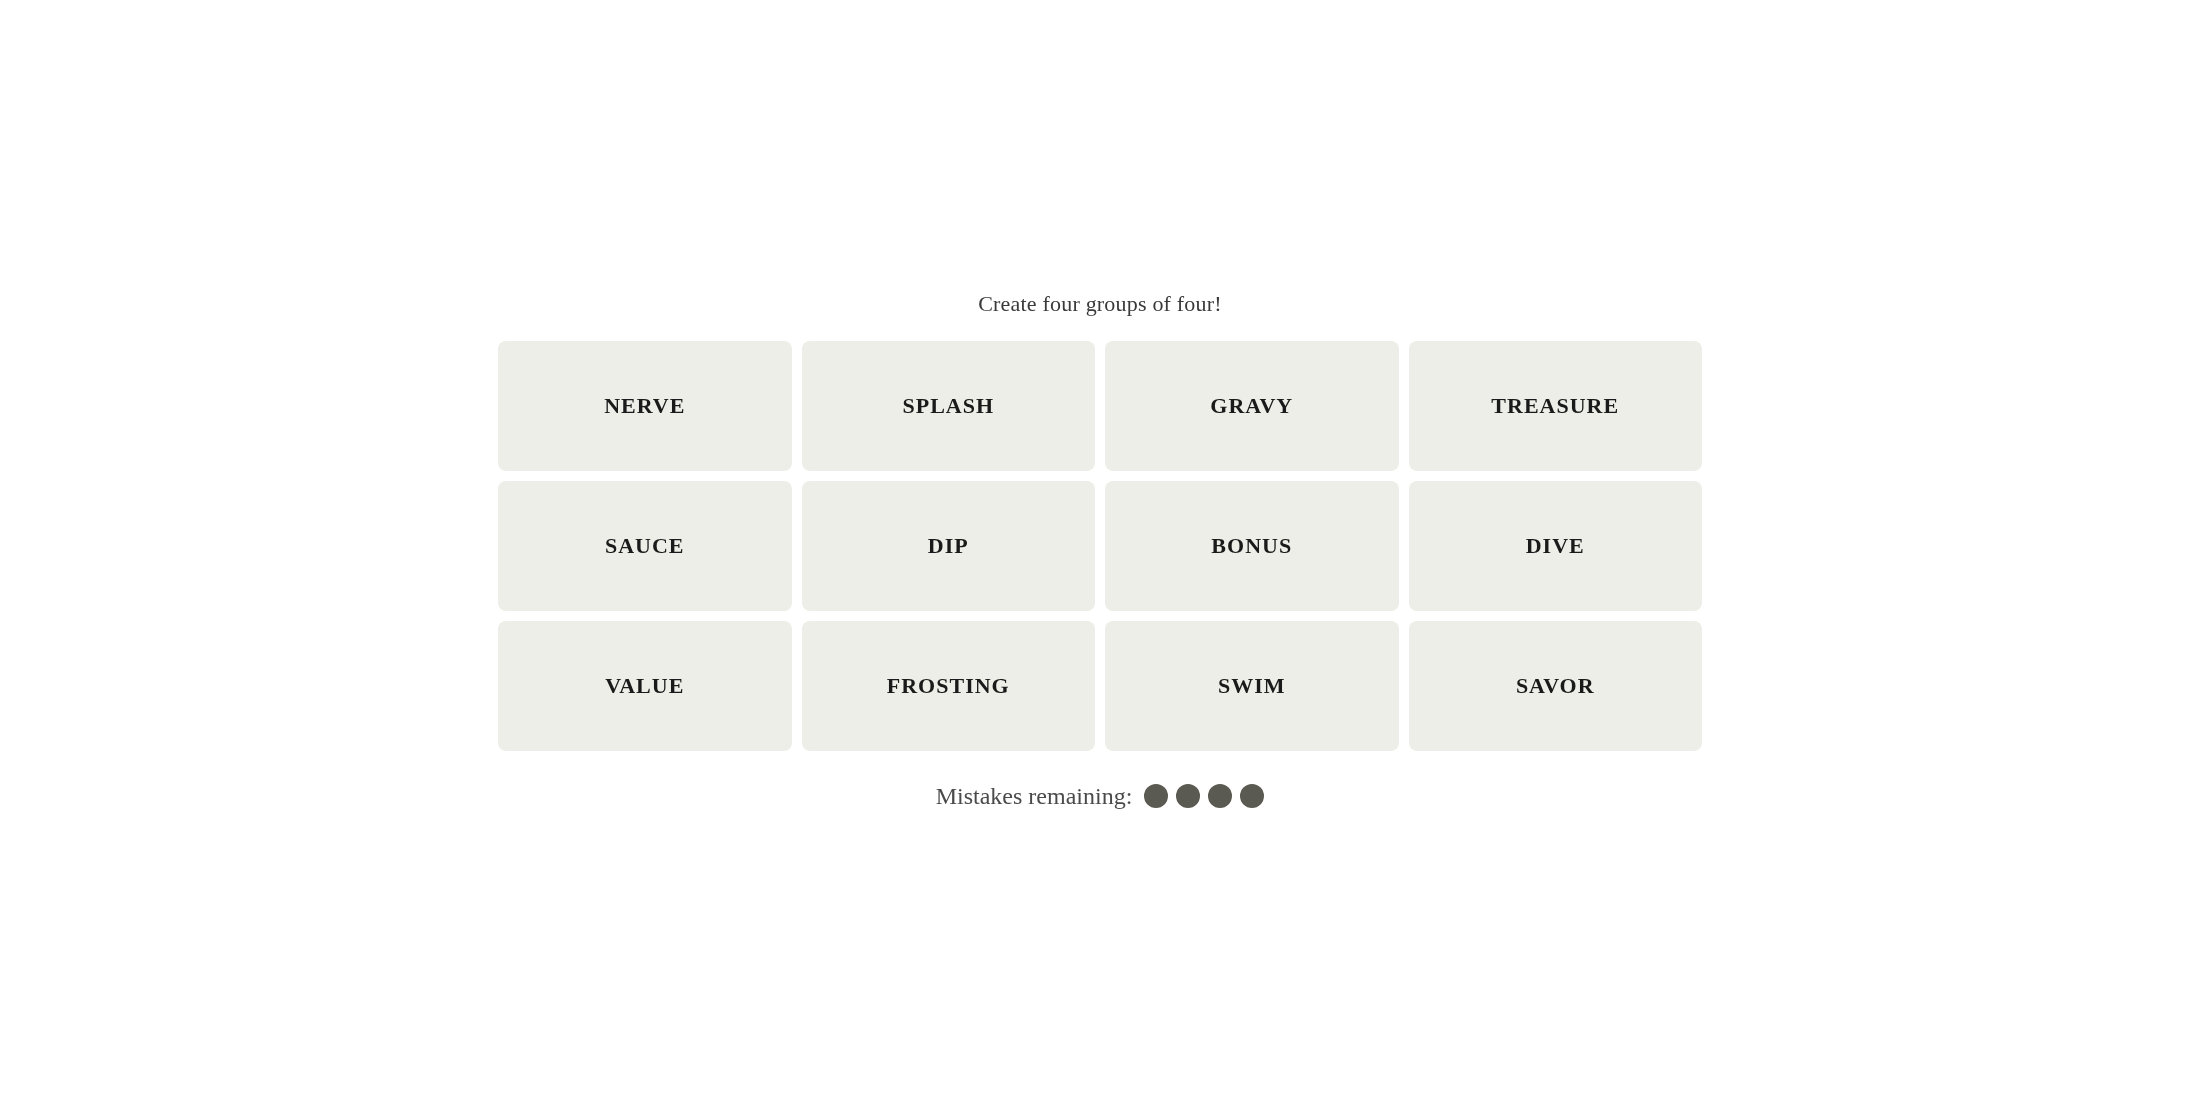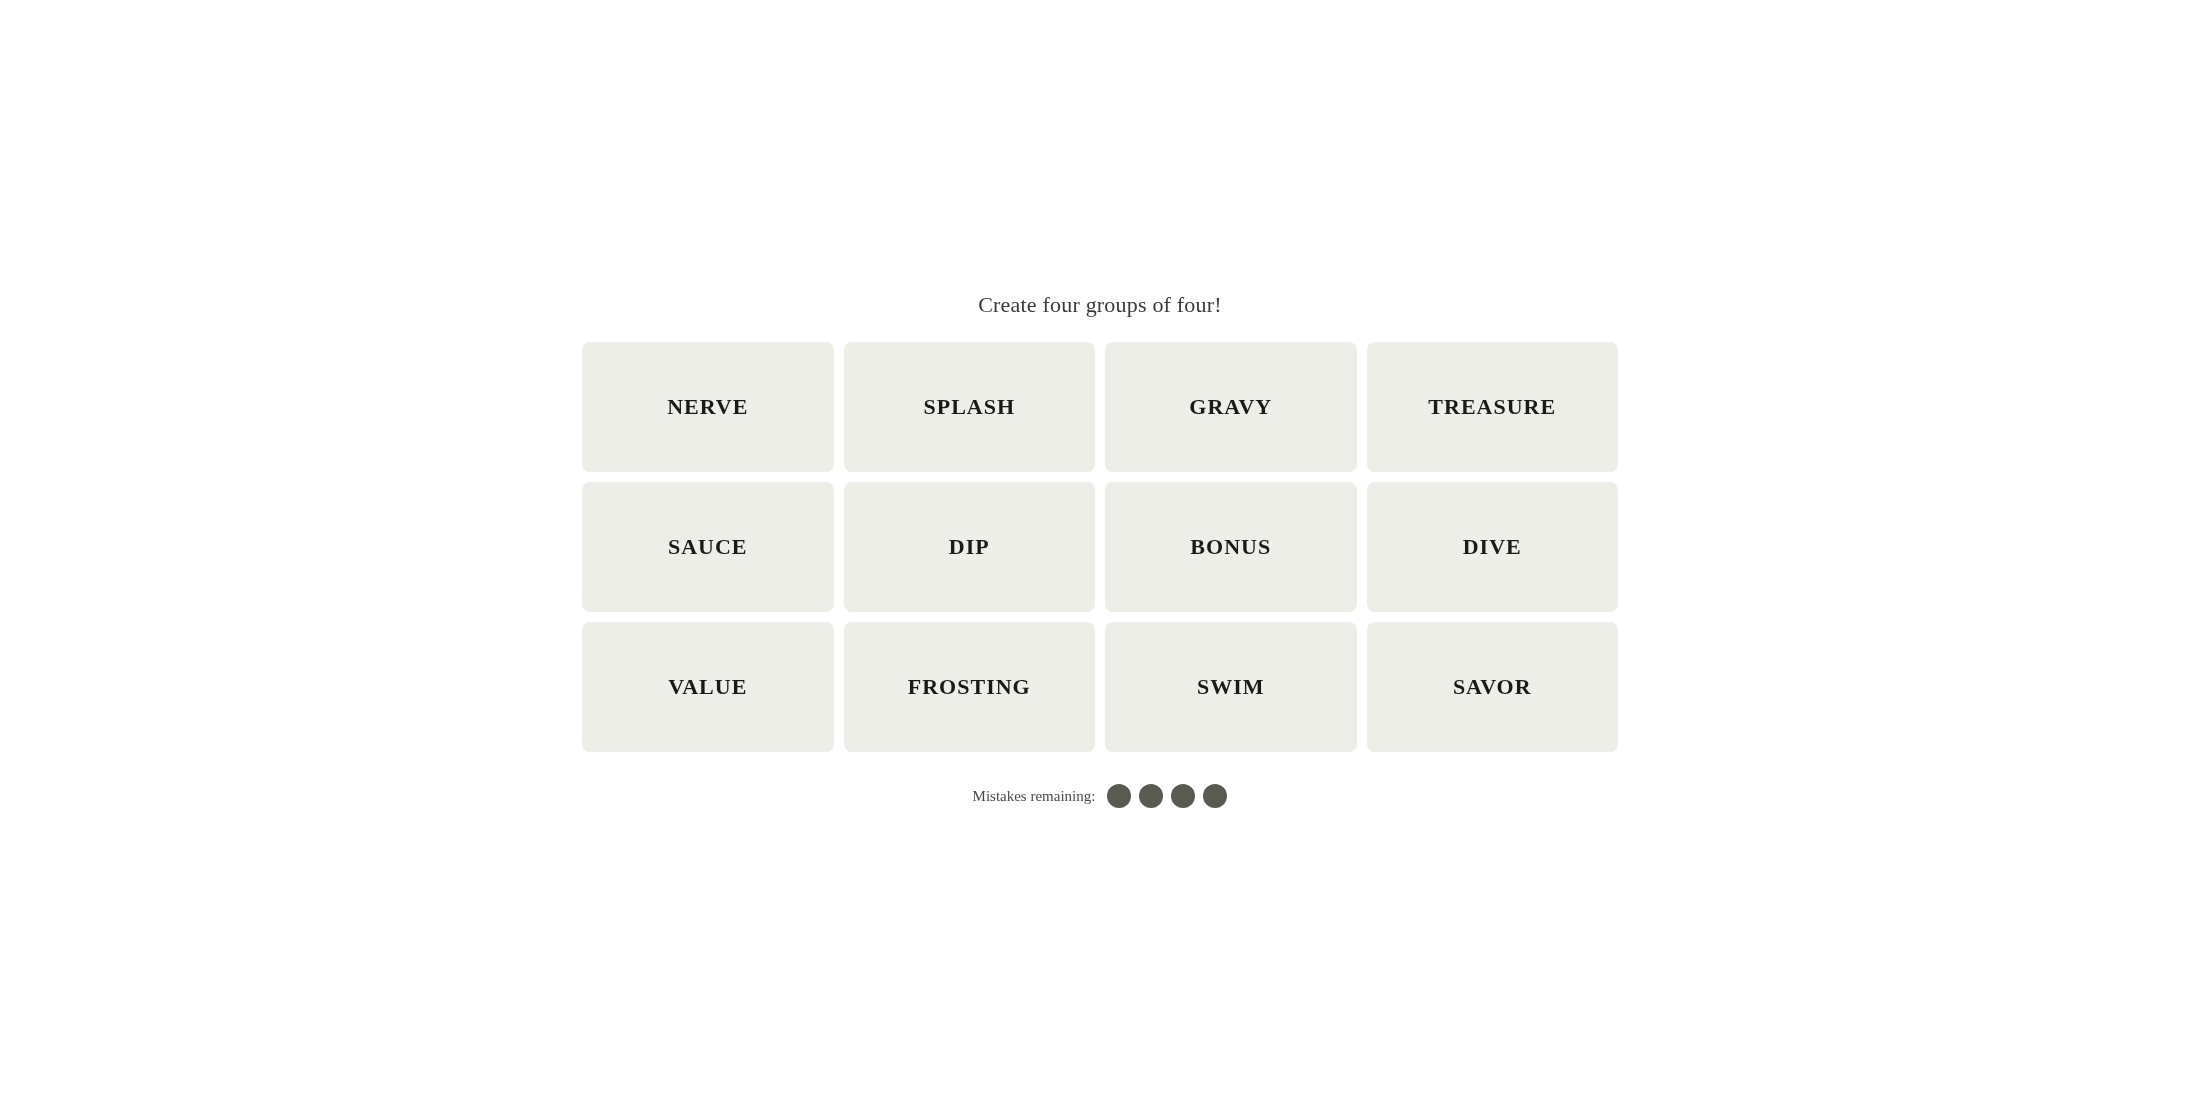--- a/index.html
+++ b/index.html
@@ -17,21 +17,21 @@
       min-height: 100vh;
       width: 2200px;
       height: 1100px;
     }
 
     .game-container {
       display: flex;
       flex-direction: column;
       align-items: center;
       gap: 24px;
-      width: 1036px;
+      width: 1204px;
     }
 
     .subtitle {
       font-size: 22px;
       color: #3a3a3a;
       font-family: Georgia, serif;
       font-weight: 400;
       letter-spacing: 0.2px;
     }
 
@@ -65,21 +65,21 @@
     }
 
     .mistakes-area {
       display: flex;
       align-items: center;
       gap: 12px;
       margin-top: 8px;
     }
 
     .mistakes-label {
-      font-size: 15px;
+      font-size: 24px;
       color: #4a4a4a;
       font-family: Georgia, serif;
     }
 
     .mistakes-dots {
       display: flex;
       gap: 8px;
     }
 
     .dot {

